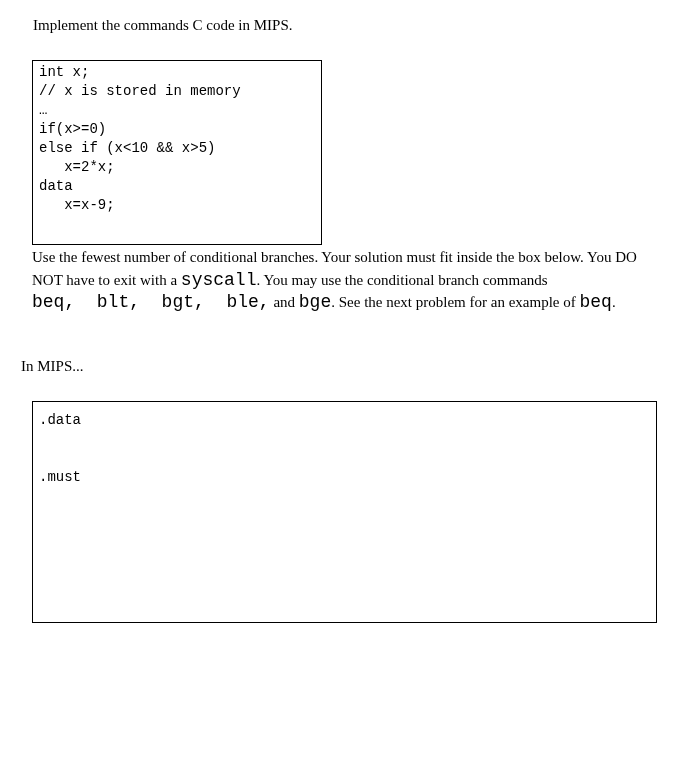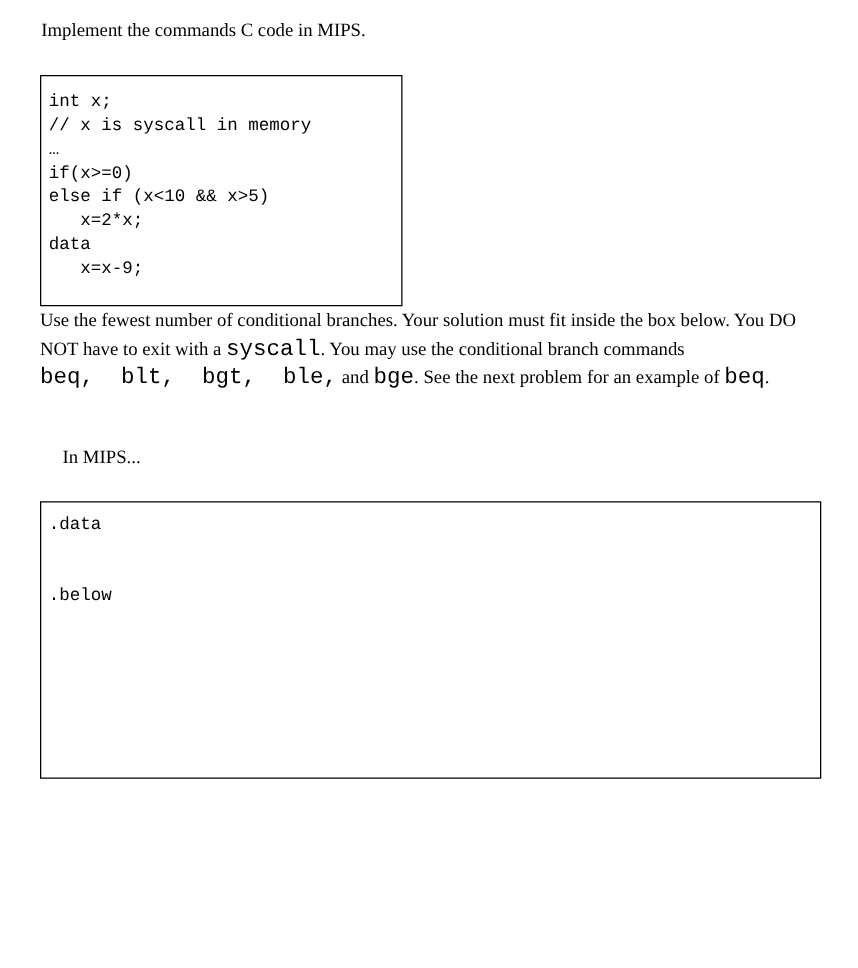--- a/index.html
+++ b/index.html
@@ -31,41 +31,41 @@
       white-space: nowrap;
     }
     .code-box {
       position: absolute;
       left: 32px;
       top: 60px;
       width: 290px;
       height: 185px;
       border: 1px solid #000000;
       box-sizing: border-box;
-      padding: 12px 0 0 6px;
+      padding: 2px 0 0 6px;
     }
     .code-line {
       height: 19px;
       line-height: 19px;
       white-space: pre;
     }
     .instructions {
       position: absolute;
       left: 32px;
       top: 246px;
       width: 630px;
       line-height: 22.5px;
     }
     .inline-code {
       font-family: "Liberation Mono", "DejaVu Sans Mono", monospace;
       font-size: 18px;
     }
     .in-mips {
       position: absolute;
-      left: 50px;
+      left: 21px;
       top: 356px;
       line-height: 20px;
       white-space: nowrap;
     }
     .answer-box {
       position: absolute;
       left: 32px;
       top: 401px;
       width: 625px;
       height: 222px;
@@ -80,31 +80,31 @@
       white-space: pre;
     }
   </style>
 </head>
 <body>
 
 <div class="intro serif">Implement the commands C code in MIPS.</div>
 
 <div class="code-box mono">
   <div class="code-line">int x;</div>
-  <div class="code-line">// x is syscall in memory</div>
+  <div class="code-line">// x is stored in memory</div>
   <div class="code-line">…</div>
   <div class="code-line">if(x&gt;=0)</div>
   <div class="code-line">else if (x&lt;10 &amp;&amp; x&gt;5)</div>
   <div class="code-line">   x=2*x;</div>
   <div class="code-line">data</div>
   <div class="code-line">   x=x-9;</div>
 </div>
 
 <div class="instructions serif"><span>Use the fewest number of conditional branches. Your solution must fit inside the box below. You DO NOT have to exit with a </span><span class="inline-code">syscall</span><span>. You may use the conditional branch commands </span><span class="inline-code" style="white-space:pre;">beq,  blt,  bgt,  ble,</span><span> and </span><span class="inline-code">bge</span><span>. See the next problem for an example of </span><span class="inline-code">beq</span><span>.</span></div>
 
 <div class="in-mips serif">In MIPS...</div>
 
 <div class="answer-box mono" contenteditable="true" style="">
   <div class="answer-line">.data</div>
   <div class="answer-line"></div>
   <div class="answer-line"></div>
-  <div class="answer-line">.below</div>
+  <div class="answer-line">.must</div>
 </div>
 
 </body></html>

